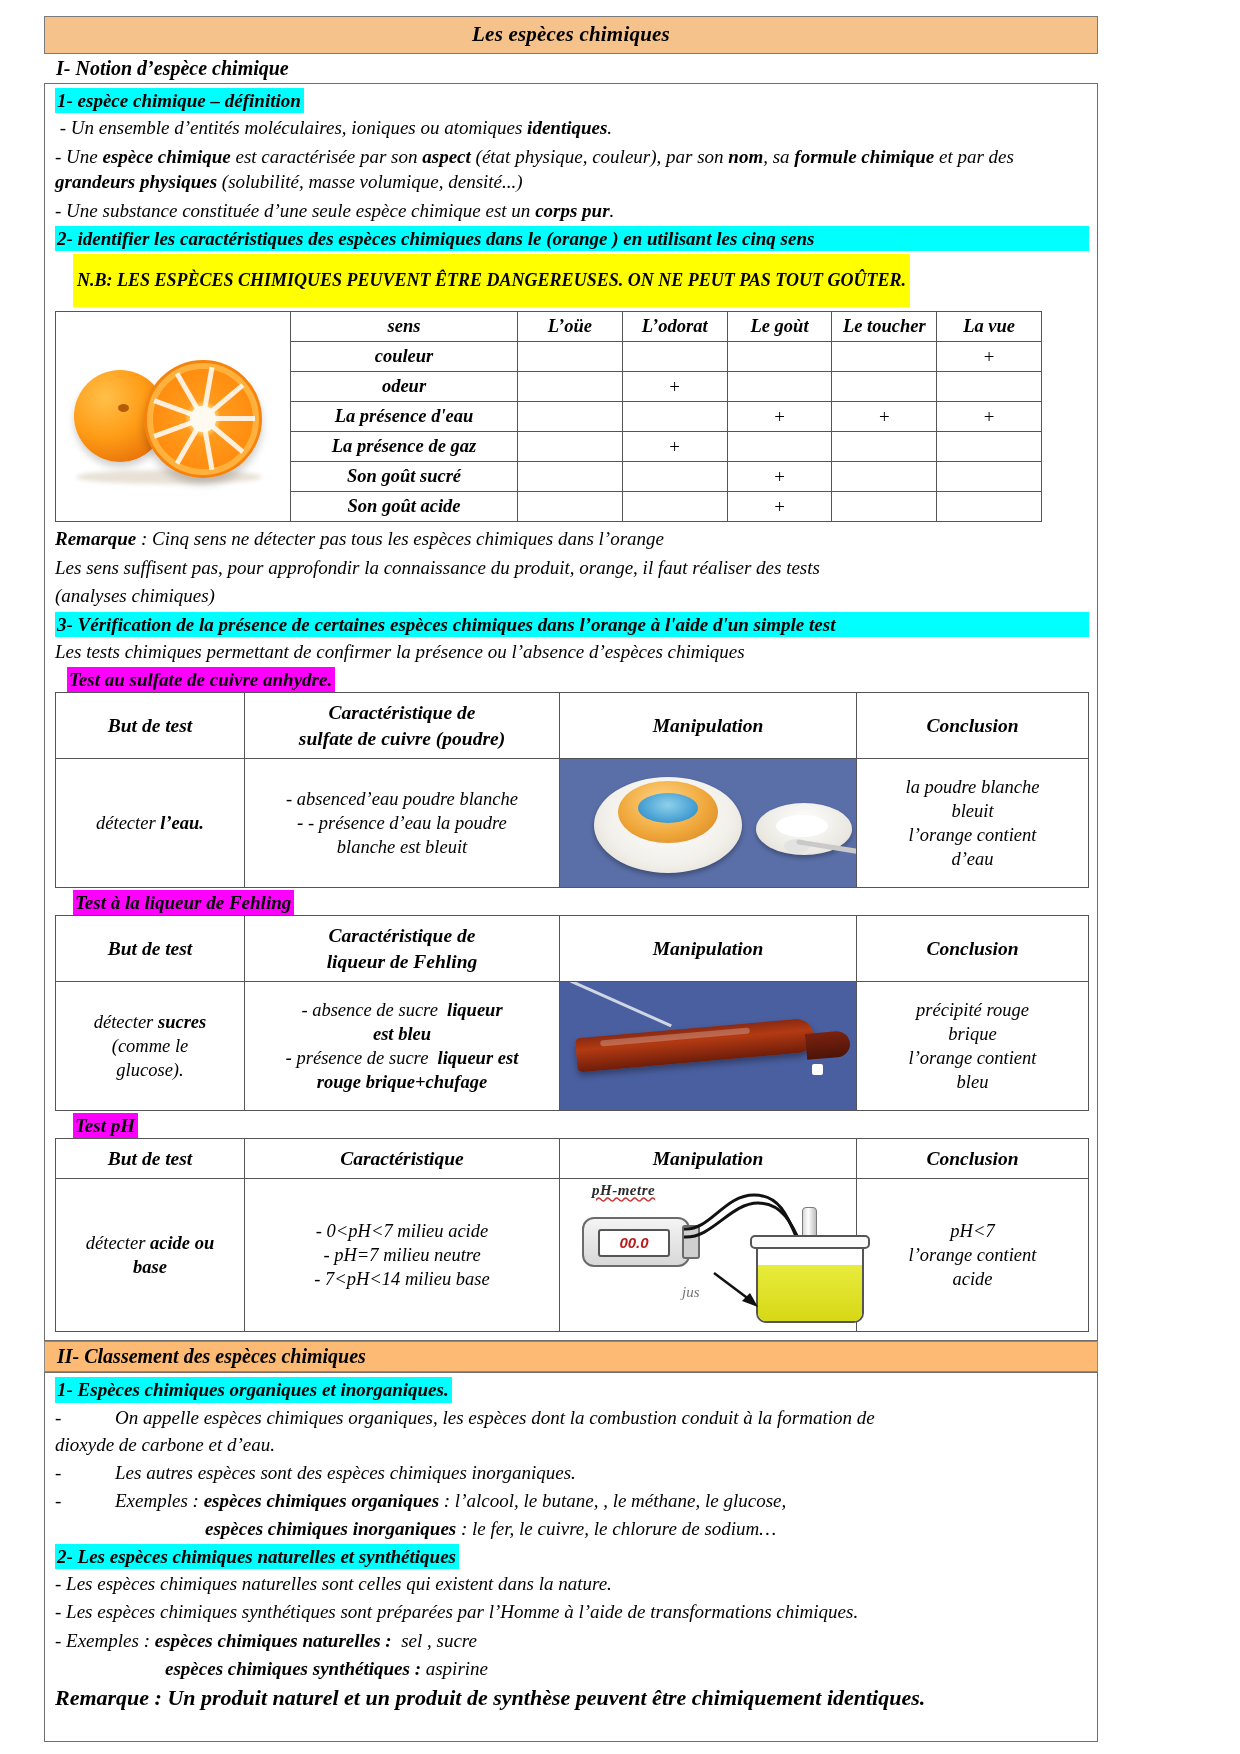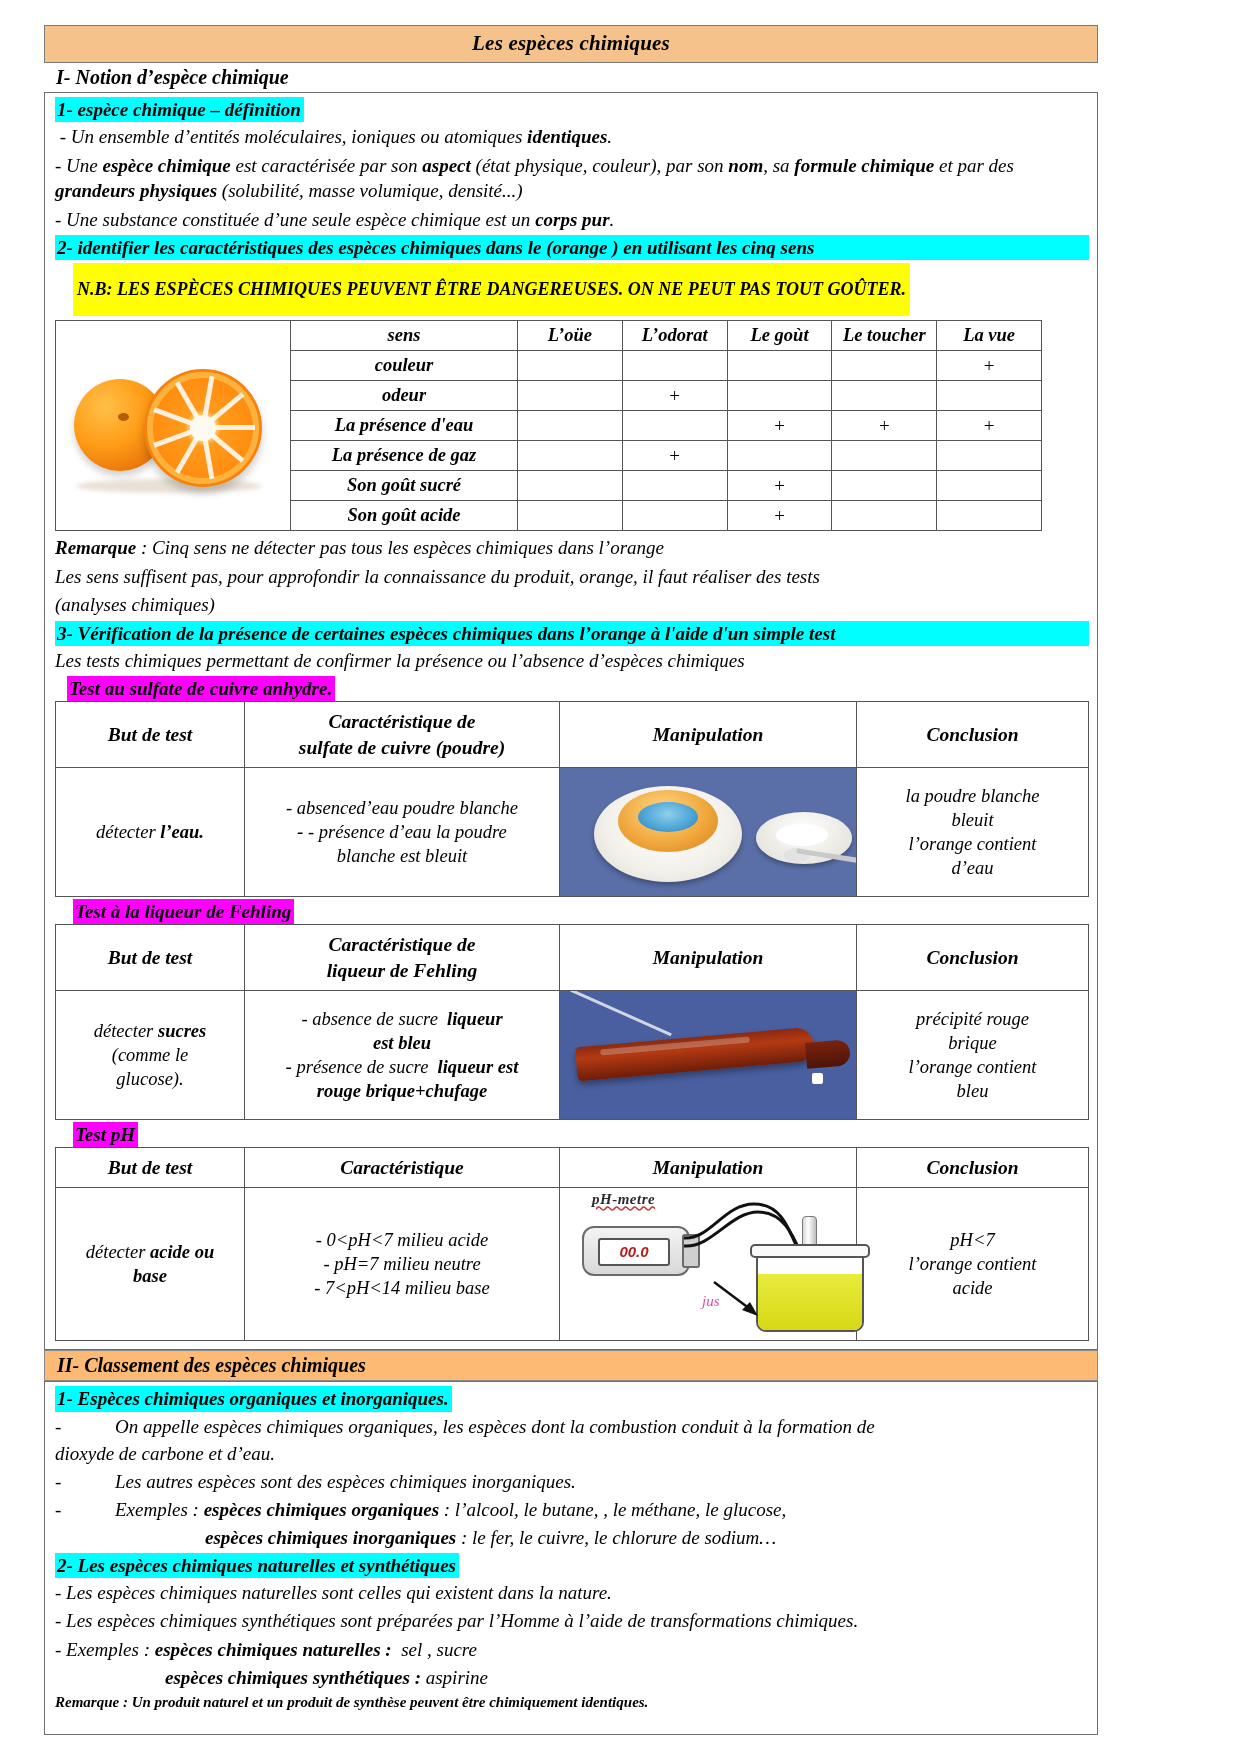--- a/index.html
+++ b/index.html
@@ -3,21 +3,21 @@
 <meta charset="utf-8">
 <style>
   html, body { margin:0; padding:0; background:#ffffff; }
   body {
     width:1240px; height:1754px;
     font-family:"Liberation Serif", "DejaVu Serif", serif;
     color:#000;
     -webkit-font-smoothing:antialiased;
   }
   .page { position:relative; width:1240px; height:1754px; padding:0; box-sizing:border-box; }
-  .inner { position:absolute; left:44px; top:25px; width:1054px; }
+  .inner { position:absolute; left:44px; top:16px; width:1054px; }
 
   
   .title-banner {
     background:#f6c28b;
     border:1px solid #7a7a7a;
     text-align:center;
     font-style:italic; font-weight:bold;
     font-size:21px;
     padding:5px 0 6px 0;
     letter-spacing:.2px;
@@ -231,33 +231,33 @@
     position:absolute; left:190px; top:56px; width:116px; height:10px;
     border:2px solid #555; border-radius:5px; background:#fafafa;
   }
   .ph-probe {
     position:absolute; left:242px; top:28px; width:13px; height:112px;
     background:linear-gradient(90deg,#d7d7d7,#ffffff 40%,#bdbdbd);
     border:1px solid #7a7a7a; border-radius:4px;
   }
   .ph-jus {
     position:absolute; left:122px; top:104px;
-    font-family:"Liberation Serif", serif; font-size:15px; color:#ec4899;margin-left:20px;
+    font-family:"Liberation Serif", serif; font-size:15px; color:#737373;
   }
   .ph-arrow { position:absolute; left:152px; top:92px; width:54px; height:40px; }
 
   
   .list-line {
     font-style:italic; font-size:19px; margin:2px 0; line-height:1.36;
     display:flex;
   }
   .dash { width:60px; flex:0 0 60px; }
   .list-line .txt { flex:1; }
   .indent2 { padding-left:150px; }
-  .final-remark { font-style:italic; font-weight:bold; font-size:15px; margin-top:3px; }
+  .final-remark { font-style:italic; font-weight:bold; font-size:22px; margin-top:3px; }
 </style>
 </head>
 <body>
 
 <div class="page">
   <div class="inner">
 
     <div class="title-banner">Les espèces chimiques</div>
 
     <div class="roman-head">I- Notion d’espèce chimique</div>

